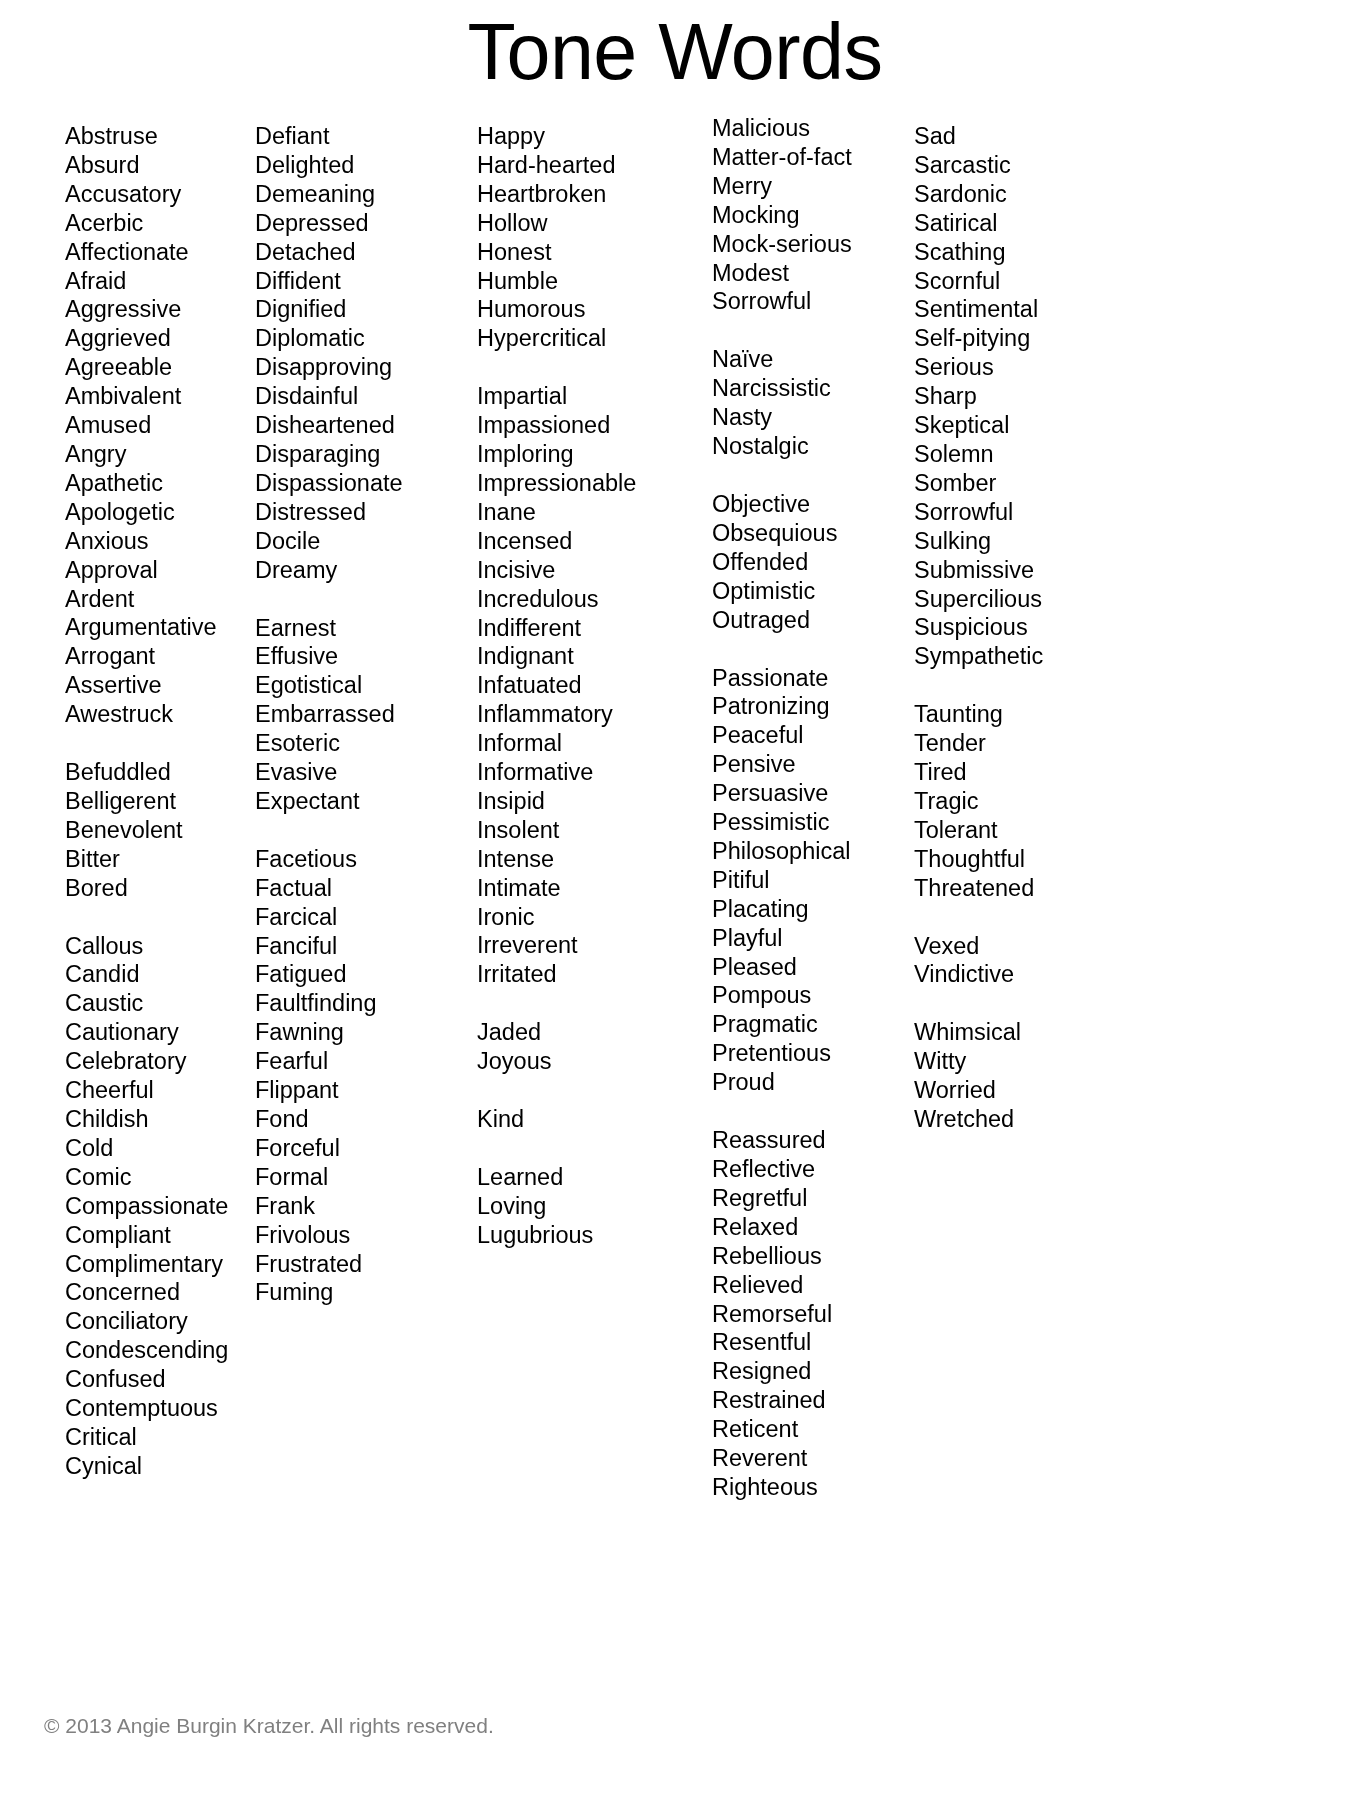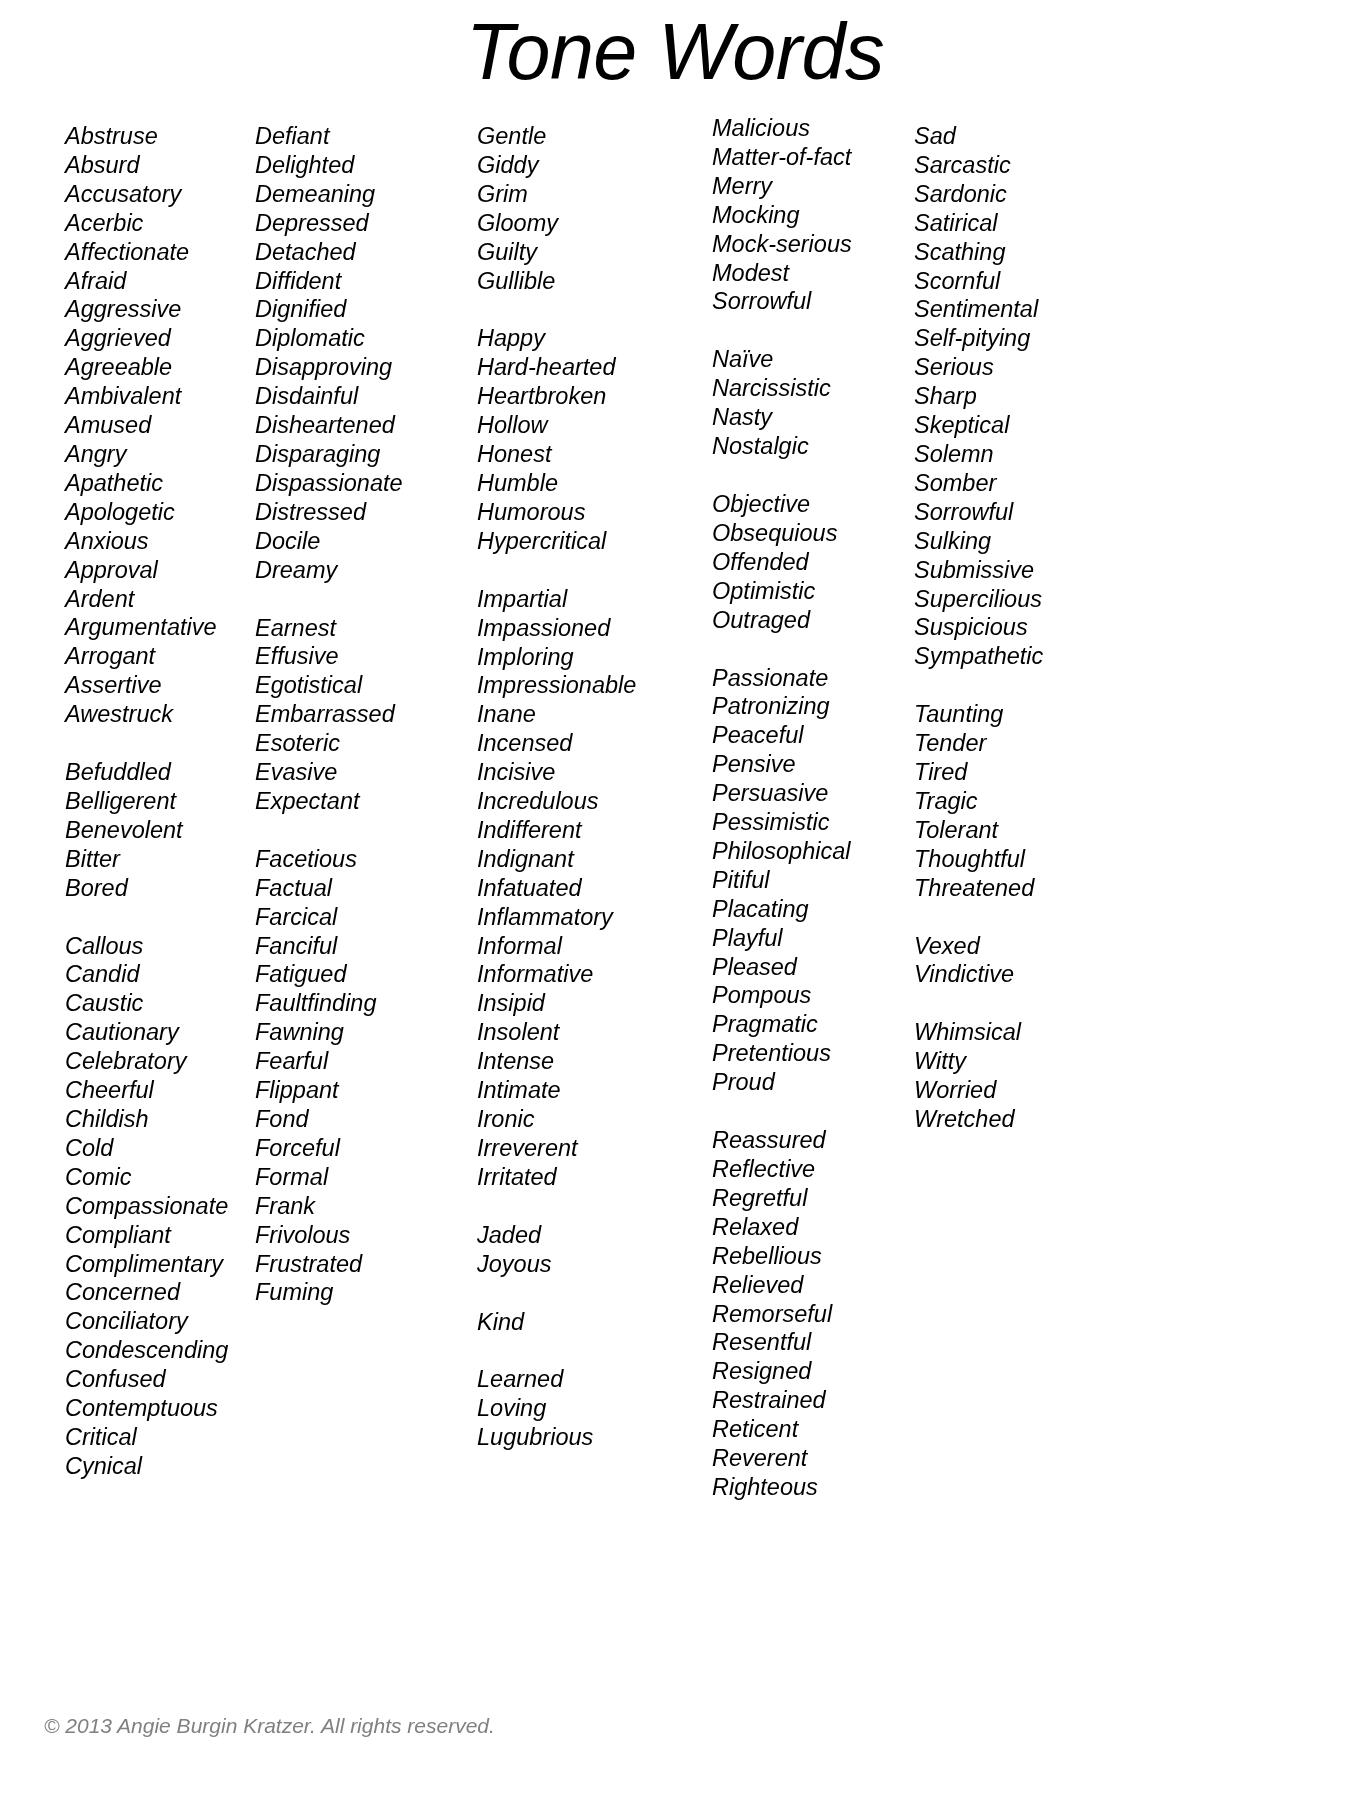--- a/index.html
+++ b/index.html
@@ -13,21 +13,20 @@
     font-family: "Liberation Sans", sans-serif;
     color: #000000;
     position: relative;
     overflow: hidden;
   }
   #page {
     width: 1350px;
     height: 1276px;
     position: relative;
     box-sizing: border-box;
-    font-style: italic;
   }
   #title {
     text-align: center;
     font-size: 79px;
     font-weight: 400;
     line-height: 1.0;
     letter-spacing: -0.5px;
     padding-top: 12px;
     margin: 0;
     color: #000000;
@@ -189,28 +188,20 @@
           <div class="word">Forceful</div>
           <div class="word">Formal</div>
           <div class="word">Frank</div>
           <div class="word">Frivolous</div>
           <div class="word">Frustrated</div>
           <div class="word">Fuming</div>
         </div>
       </div>
       <div class="col col-3">
         <div class="group">
-          <div class="word">Gentle</div>
-          <div class="word">Giddy</div>
-          <div class="word">Grim</div>
-          <div class="word">Gloomy</div>
-          <div class="word">Guilty</div>
-          <div class="word">Gullible</div>
-        </div>
-        <div class="group">
           <div class="word">Happy</div>
           <div class="word">Hard-hearted</div>
           <div class="word">Heartbroken</div>
           <div class="word">Hollow</div>
           <div class="word">Honest</div>
           <div class="word">Humble</div>
           <div class="word">Humorous</div>
           <div class="word">Hypercritical</div>
         </div>
         <div class="group">

